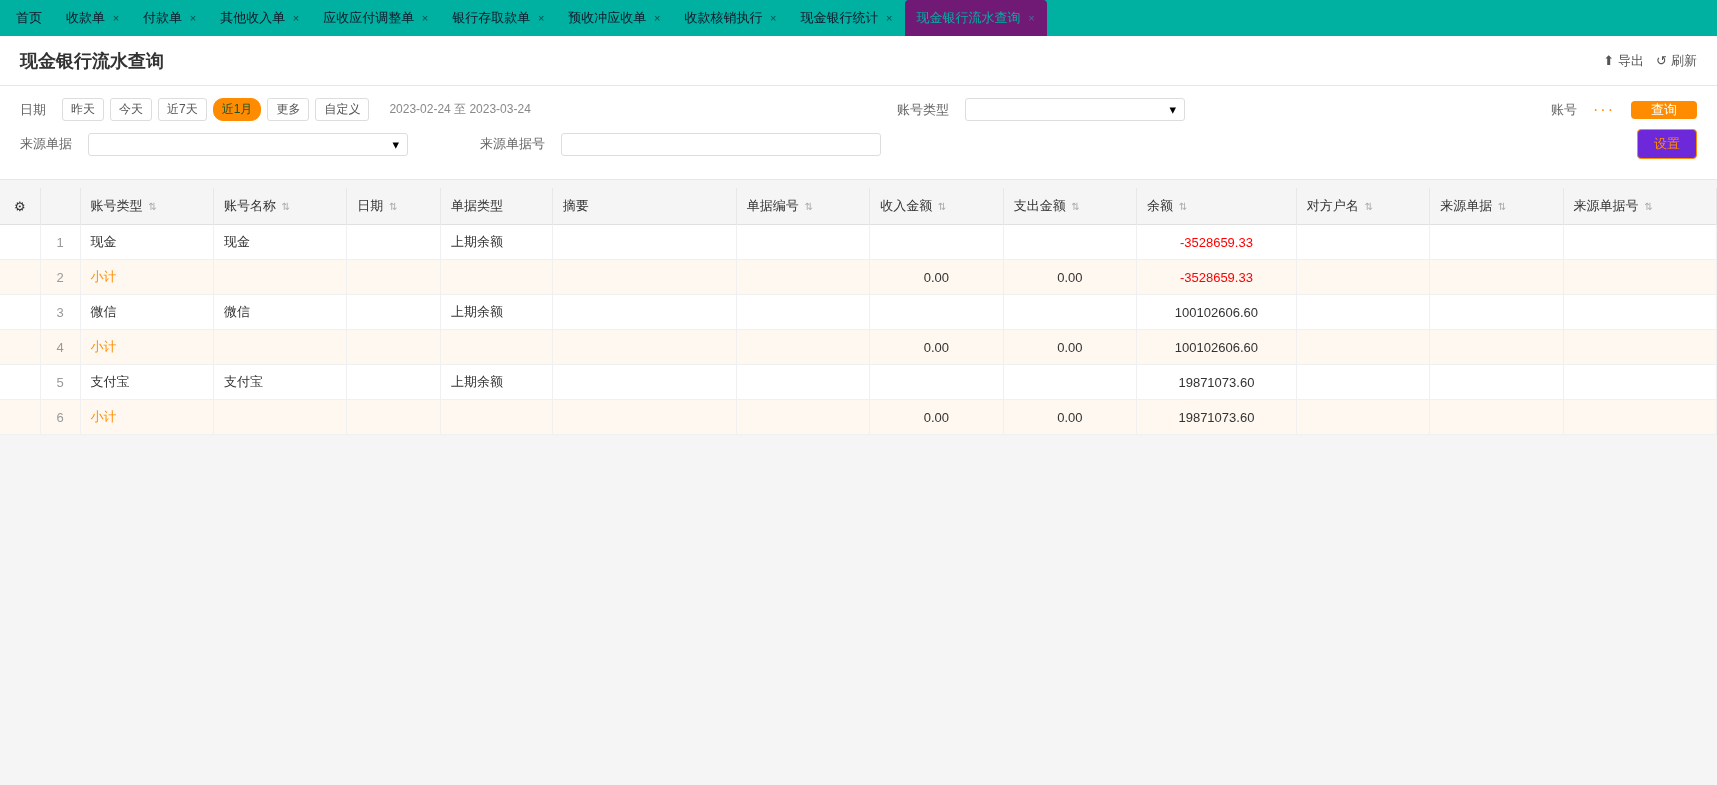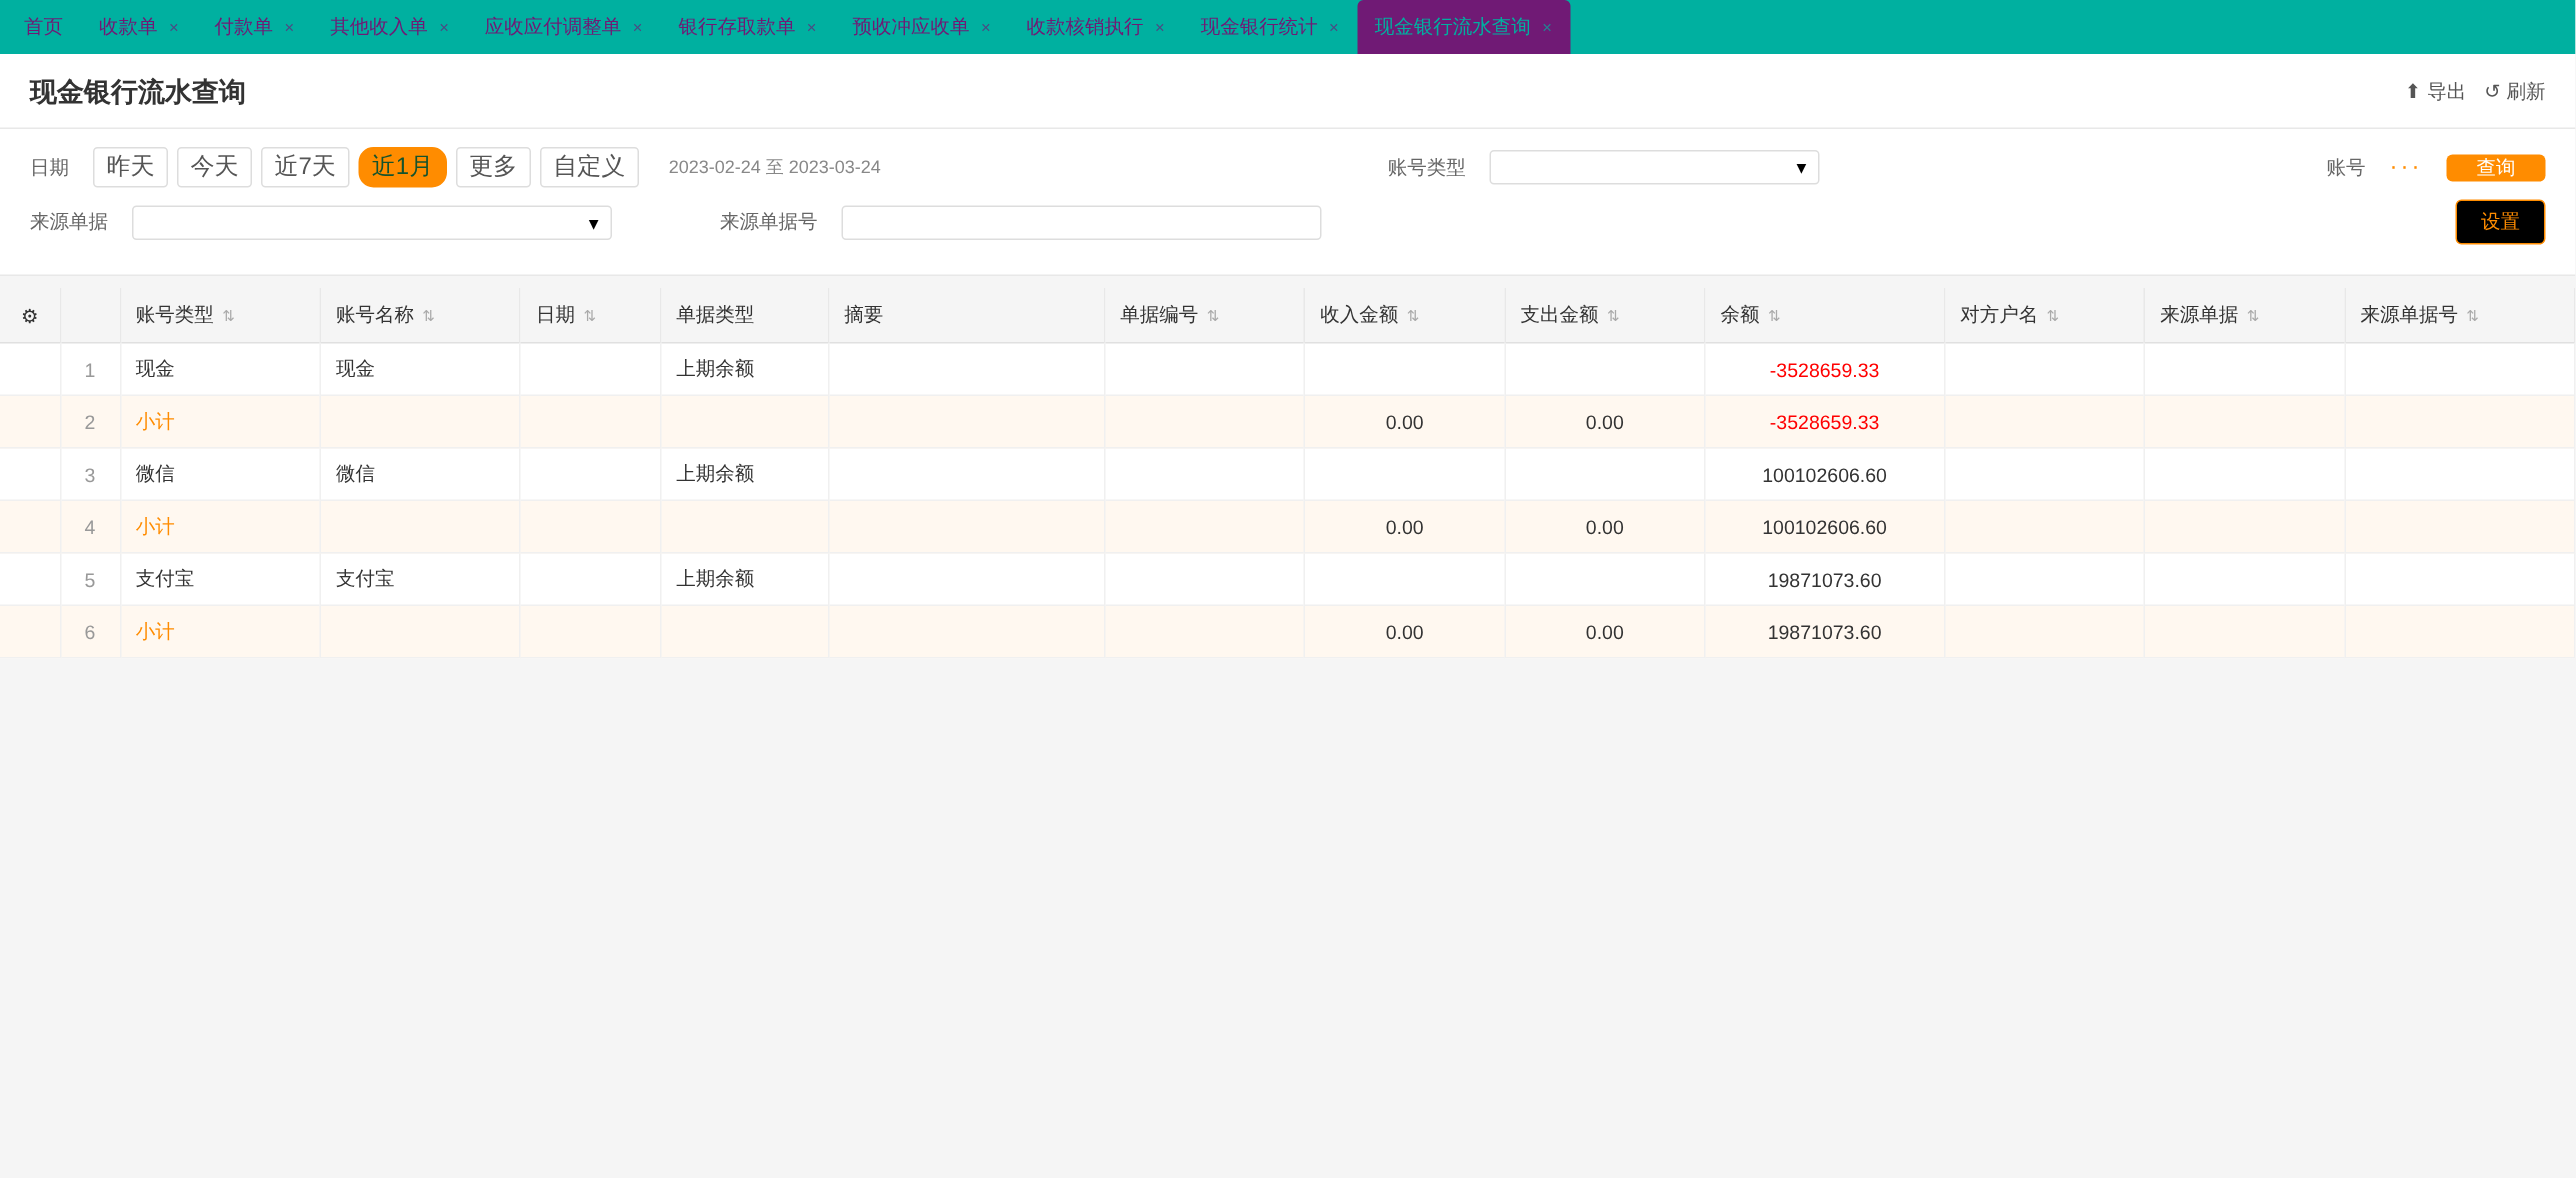--- a/index.html
+++ b/index.html
@@ -8,21 +8,21 @@
     
     .top-nav {
       background: #00b0a0;
       display: flex;
       align-items: center;
       height: 36px;
       padding: 0 4px;
       overflow: hidden;
     }
     .nav-item {
-      color: #701a75;
+      color: #0f172a;
       padding: 0 12px;
       height: 36px;
       line-height: 36px;
       cursor: pointer;
       white-space: nowrap;
       font-size: 13px;
     }
     .nav-item.active {
       background: #701a75;
       color: #00b0a0;
@@ -84,21 +84,21 @@
     .date-options {
       display: flex;
       align-items: center;
       gap: 6px;
     }
     .date-btn {
       padding: 2px 8px;
       border: 1px solid #ddd;
       border-radius: 3px;
       cursor: pointer;
-      font-size: 16px;
+      font-size: 12px;
       background: #fff;
       color: #555;
     }
     .date-btn.active {
       background: #ff8c00;
       color: #14532d;
       border-color: #ff8c00;
       border-radius: 10px;
     }
     .date-range-text {
@@ -133,21 +133,21 @@
     .query-btn {
       background: #ff8c00;
       color: #fff;
       border: none;
       border-radius: 4px;
       padding: 0 20px;
       cursor: pointer;
       font-size: 13px;
     }
     .settings-btn {
-      background: #000000;
+      background: #6d28d9;
       color: #ff8c00;
       border: 1px solid #ff8c00;
       border-radius: 4px;
       padding: 5px 16px;
       cursor: pointer;
       font-size: 13px;
     }
     .collapse-bar {
       text-align: center;
       color: #00b0a0;

